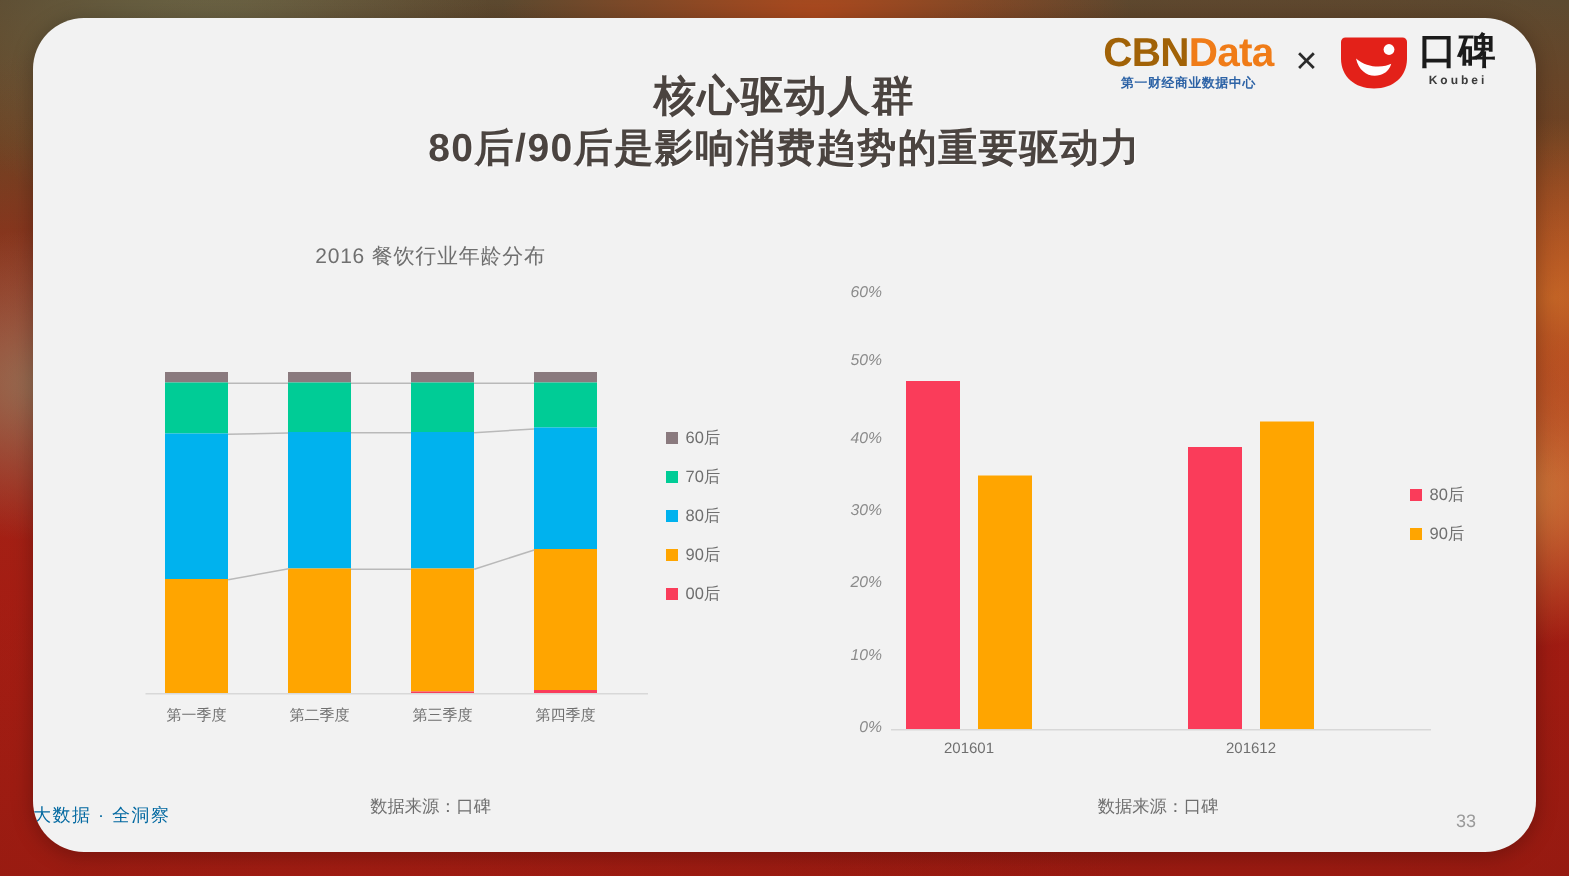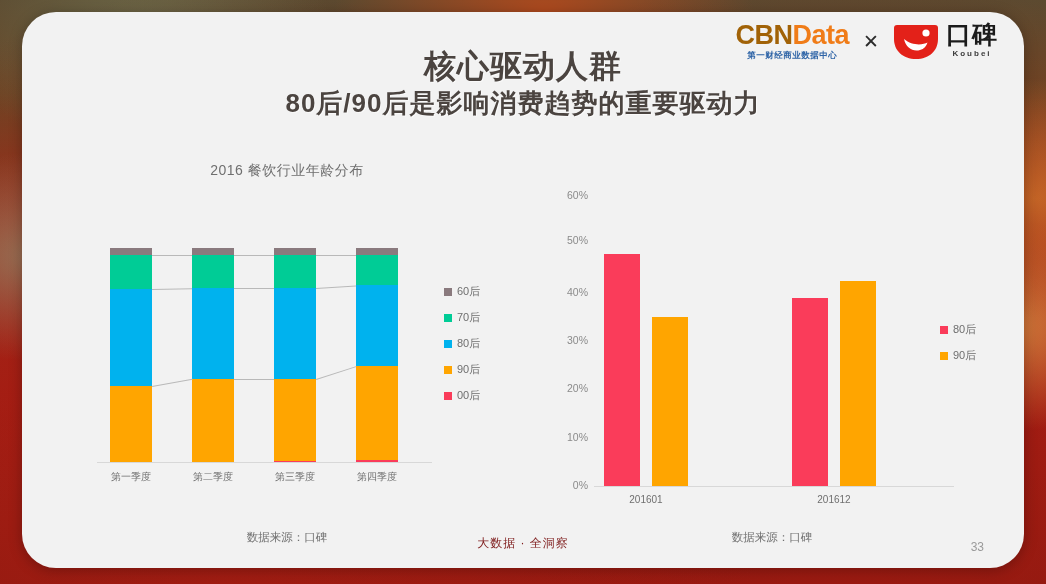--- a/index.html
+++ b/index.html
@@ -45,52 +45,52 @@
   .kb{display:flex;align-items:flex-start;gap:7px;}
   .kb-face{width:46px;height:38px;}
   .kb-right{display:flex;flex-direction:column;align-items:center;line-height:1;}
   .kb-cn{font-size:25px;font-weight:bold;color:#1b1b1b;letter-spacing:1px;}
   .kb-en{font-size:8px;font-weight:bold;color:#3b3b3b;letter-spacing:2px;margin-top:3px;}
 
   
   .title{position:absolute;left:0;right:0;top:34px;text-align:center;
     color:#4b4440;font-weight:bold;line-height:1.28;
     text-shadow:1px 1px 0 rgba(255,255,255,.6);}
-  .title .l1{font-size:32px;letter-spacing:1px;}
+  .title .l1{font-size:28px;letter-spacing:1px;}
   .title .l2{font-size:26px;letter-spacing:1px;}
 
   
   .panel{position:absolute;top:150px;}
   .panel-left{left:30px;width:470px;}
   .panel-right{left:520px;width:460px;}
   .chart-title{text-align:center;font-size:14px;color:#6f6f6f;letter-spacing:.5px;}
 
   .plot{position:relative;}
   .plot-left{height:300px;margin-top:12px;}
   .plot-right{height:300px;margin-top:12px;}
 
   .baseline{position:absolute;height:1px;background:#d8d8d8;}
 
   .bar{position:absolute;}
   .seg{position:absolute;left:0;right:0;}
 
   .conn{position:absolute;height:1px;background:#b9b9b9;transform-origin:0 0;}
 
   .xlab{position:absolute;font-size:10px;color:#6f6f6f;text-align:center;}
-  .ylab{position:absolute;font-size:10.5px;color:#8b8b8b;text-align:right;}
+  .ylab{position:absolute;font-size:10.5px;color:#8b8b8b;text-align:right;font-style:italic;}
 
   .legend{position:absolute;display:flex;flex-direction:column;gap:11px;}
   .lg-row{display:flex;align-items:center;gap:5px;}
   .lg-sw{width:8px;height:8px;display:inline-block;}
   .lg-tx{font-size:11px;color:#6f6f6f;}
 
   .source{position:absolute;font-size:11.5px;color:#6f6f6f;text-align:center;width:100%;}
 
-  .footer{position:absolute;left:0;right:0;bottom:16px;text-align:center;
-          font-size:12px;color:#7f1d1d;letter-spacing:1px;}
+  .footer{position:absolute;left:0;right:0;bottom:16px;
+          font-size:12px;color:#0369a1;letter-spacing:1px;}
   .pageno{position:absolute;right:40px;bottom:14px;font-size:12px;color:#9a9a9a;}
 </style>
 </head>
 <body>
 
 <div id="stage">
   <div class="bg"></div>
   <div class="bg-veil"></div>
 
   <div class="card">

